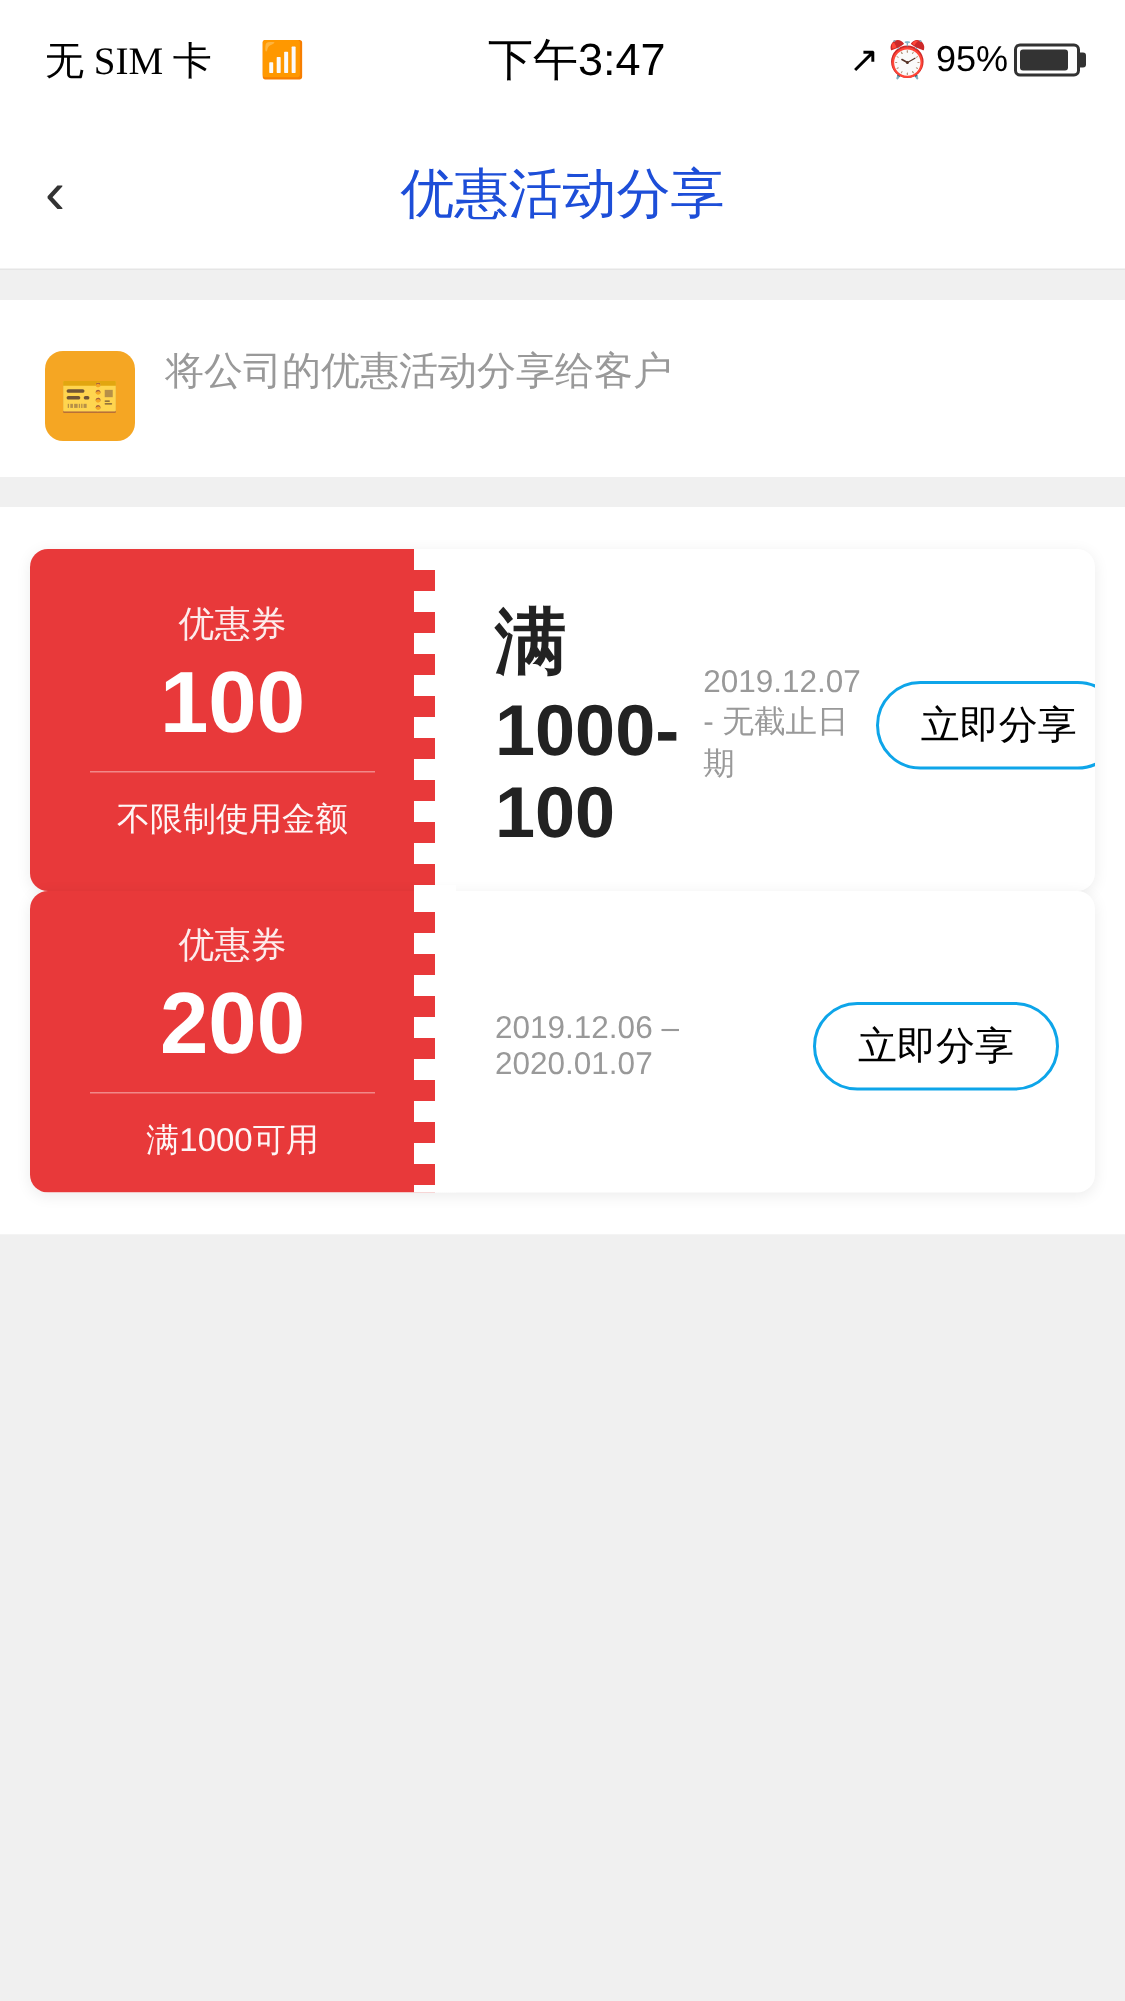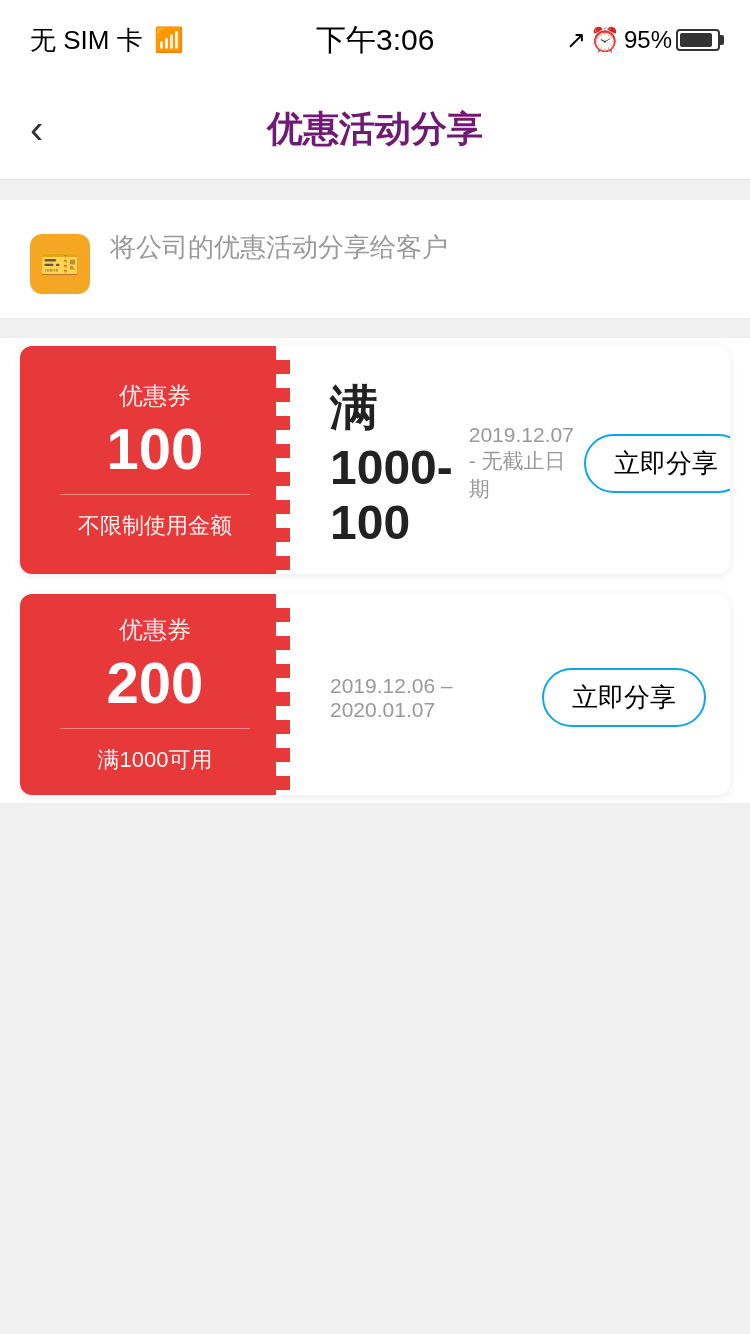--- a/index.html
+++ b/index.html
@@ -21,21 +21,22 @@
       display: flex;
       align-items: center;
       justify-content: space-between;
       padding: 0 30px;
       font-size: 26px;
       font-weight: 500;
     }
     .status-left {
       display: flex;
       align-items: center;
-      gap: 12px;
+      gap: 32px;
+      font-family: Liberation Serif, serif;
     }
     .status-center {
       font-size: 30px;
       font-weight: 500;
     }
     .status-right {
       display: flex;
       align-items: center;
       gap: 10px;
       font-size: 24px;
@@ -54,22 +55,22 @@
     }
     .nav-back {
       position: absolute;
       left: 30px;
       font-size: 40px;
       color: #333;
       cursor: pointer;
     }
     .nav-title {
       font-size: 36px;
-      font-weight: 700;
-      color: #701a75;
+      font-weight: 400;
+      color: #1d4ed8;
     }
 
     
     .section-header {
       background: #fff;
       margin-top: 20px;
       padding: 30px 30px 24px 30px;
       display: flex;
       align-items: flex-start;
       gap: 20px;
@@ -95,24 +96,23 @@
     }
     .section-subtitle {
       font-size: 26px;
       color: #999;
     }
 
     
     .coupon-list {
       background: #fff;
       margin-top: 20px;
-      padding: 8px 20px;
+      padding: 28px 20px;
       display: flex;
       flex-direction: column;
-      gap: 20px;
     }
 
     
     .coupon-card {
       display: flex;
       border-radius: 12px;
       overflow: hidden;
       box-shadow: 0 2px 10px rgba(0,0,0,0.08);
       background: #fff;
       min-height: 200px;
@@ -250,21 +250,21 @@
     }
   </style>
 </head>
 <body>
 
 <div class="status-bar">
   <div class="status-left">
     <span>无 SIM 卡</span>
     <span class="wifi-icon">📶</span>
   </div>
-  <div class="status-center">下午3:06</div>
+  <div class="status-center">下午3:47</div>
   <div class="battery-bar status-right">
     <span>↗</span>
     <span>⏰</span>
     <span>95%</span>
     <div class="battery-rect">
       <div class="battery-fill"></div>
     </div>
   </div>
 </div>
 

